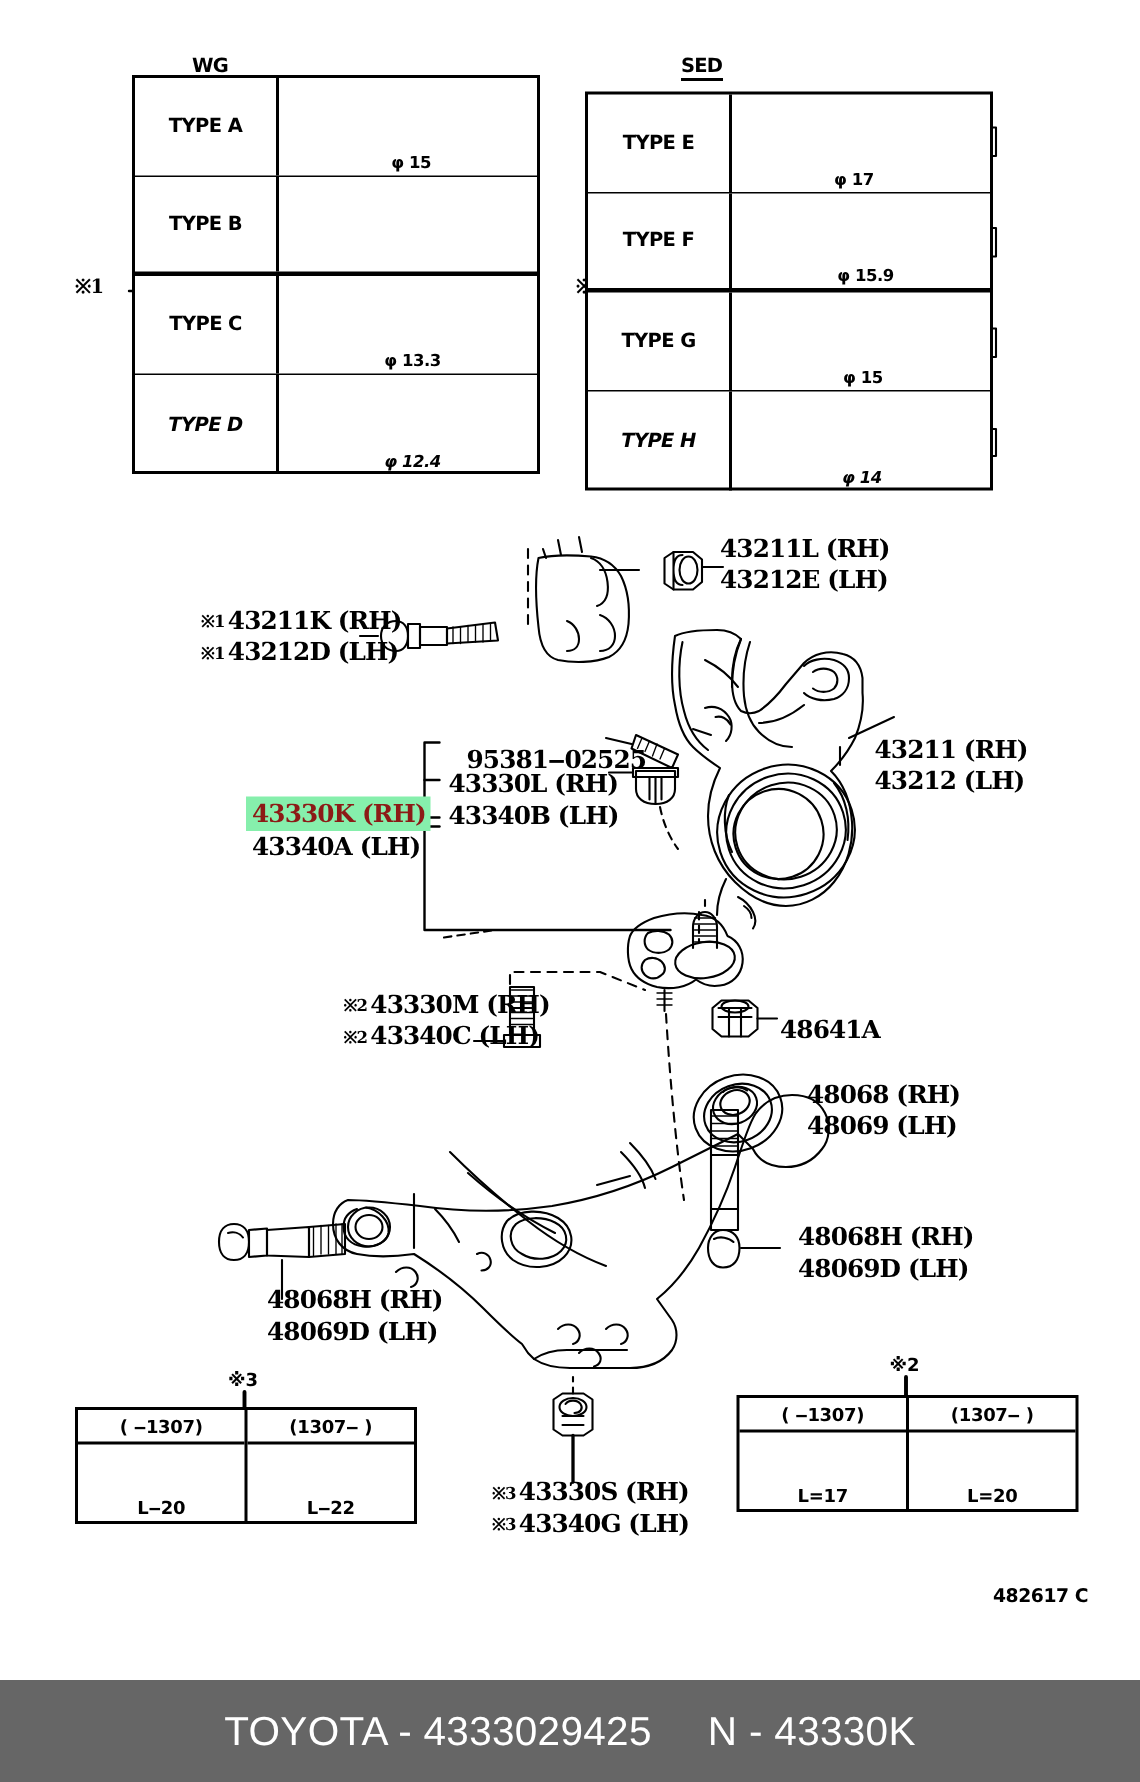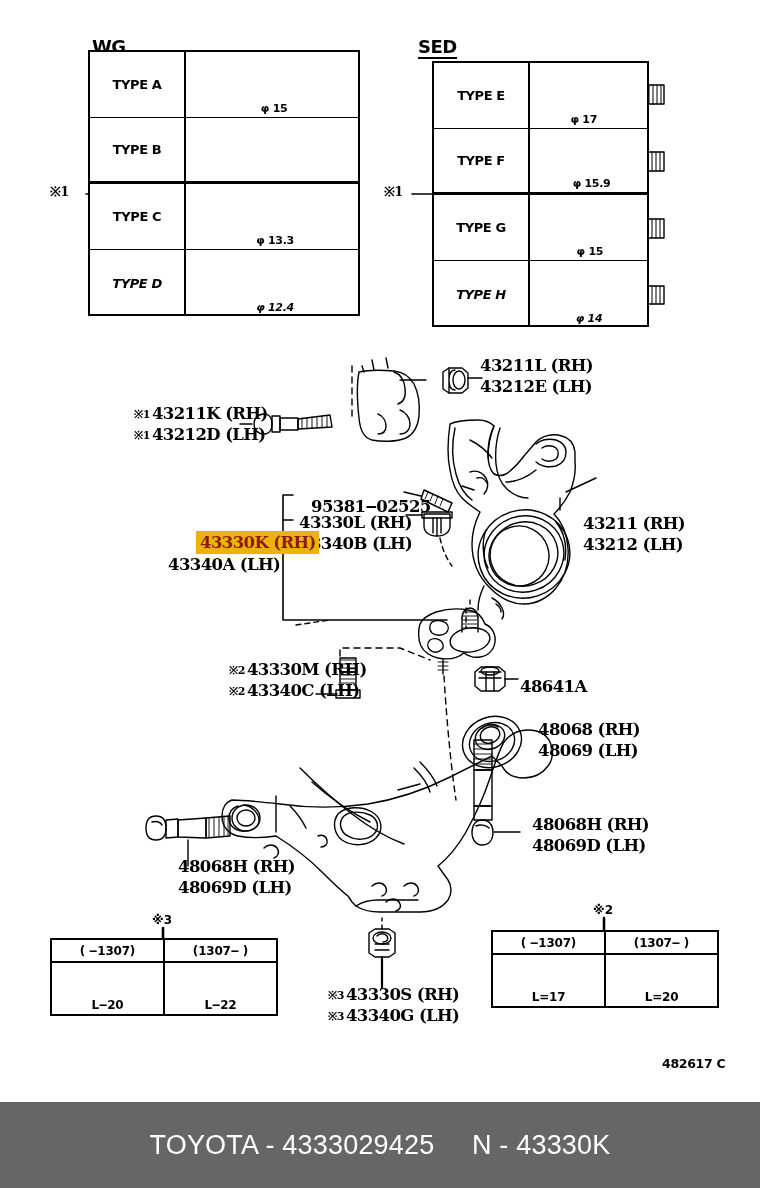--- a/index.html
+++ b/index.html
@@ -21,26 +21,27 @@
     height: 1188px;
     background: #ffffff;
   }
   
   .abs { position: absolute; }
 
   
   .sec-head {
     font-family: "DejaVu Sans", sans-serif;
     font-weight: bold;
-    font-size: 18px;
+    font-size: 13px;
     color: #000;
     letter-spacing: -0.5px;
     border-bottom: 2px solid #000;
     padding-bottom: 1px;
     line-height: 1;
+    margin-left: 36px;
   }
 
   
   .type-table {
     position: absolute;
     border: 2px solid #000;
     box-sizing: border-box;
     background: #fff;
   }
   .type-row {
@@ -92,24 +93,23 @@
     color: #000;
     line-height: 1.28;
   }
   .callout .star {
     font-size: 11px;
     letter-spacing: -0.5px;
     vertical-align: 1px;
     margin-right: 2px;
   }
   .callout.hl {
-    background: #eab308;
+    background: #86efac;
     color: #8c1a16;
     padding: 1px 3px 1px 4px;
-    margin-left: 32px;
   }
 
   
   .note-table {
     position: absolute;
     border: 2px solid #000;
     box-sizing: border-box;
     background: #fff;
     display: flex;
   }
@@ -166,21 +166,21 @@
     letter-spacing: -0.3px;
     color: #000;
   }
 
   
   #footer {
     position: absolute;
     left: 0;
     bottom: 0;
     width: 760px;
-    height: 86px;
+    height: 68px;
     background: #666666;
     display: flex;
     align-items: center;
     justify-content: center;
   }
   #footer .ftxt {
     font-family: "Liberation Sans", sans-serif;
     font-size: 27px;
     color: #ffffff;
     letter-spacing: 0.2px;
@@ -663,21 +663,21 @@
       <div class="type-cell-fig">
         <div class="dim-label">φ 12.4</div>
       </div>
     </div>
   </div>
 
   <div class="sec-head abs" style="left:418px; top:38px;">SED</div>
 
   <div class="callout abs" style="left:384px; top:184px; font-size:13px;">※1</div>
 
-  <div class="type-table" style="left:432px; top:61px; width:217px; height:266px;">
+  <div class="type-table" style="left:390px; top:61px; width:272px; height:266px;">
     <div class="type-row">
       <div class="type-cell-label">TYPE E</div>
       <div class="type-cell-fig">
         <div class="dim-label" style="transform:translateX(-68%);">φ 17</div>
       </div>
     </div>
     <div class="type-row thick">
       <div class="type-cell-label">TYPE F</div>
       <div class="type-cell-fig">
         <div class="dim-label" style="transform:translateX(-42%);">φ 15.9</div>
@@ -714,21 +714,21 @@
   <div class="callout abs" style="left:299px; top:512px;">
     <div>43330L (RH)</div>
     <div>43340B (LH)</div>
   </div>
 
   <div class="abs" style="left:164px; top:531px;">
     <div class="callout hl" style="position:relative; display:inline-block;">43330K (RH)</div>
     <div class="callout" style="position:relative; left:4px; top:0;">43340A (LH)</div>
   </div>
 
-  <div class="callout abs" style="left:583px; top:513px;">
+  <div class="callout abs" style="left:583px; top:489px;">
     <div>43211 (RH)</div>
     <div>43212 (LH)</div>
   </div>
 
   <div class="callout abs" style="left:229px; top:659px;">
     <div><span class="star">※2</span><span>43330M (RH)</span></div>
     <div><span class="star">※2</span><span>43340C (LH)</span></div>
   </div>
 
   <div class="callout abs" style="left:520px; top:676px;">

